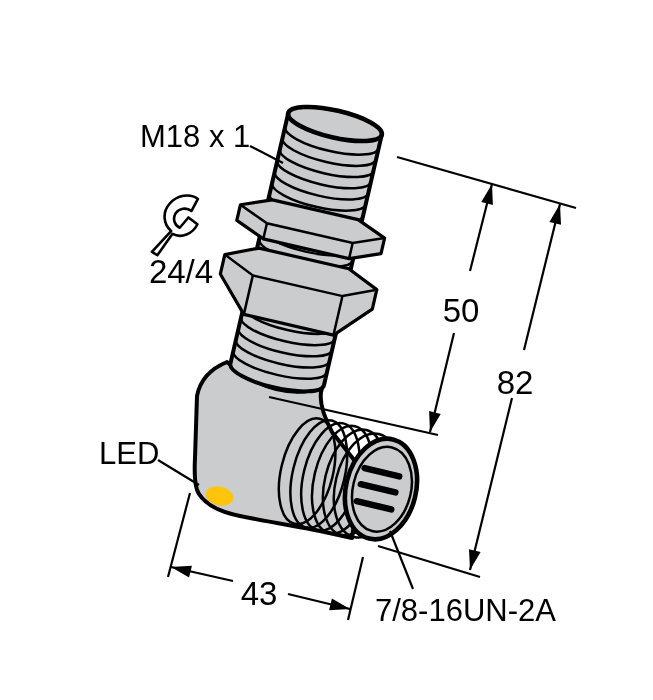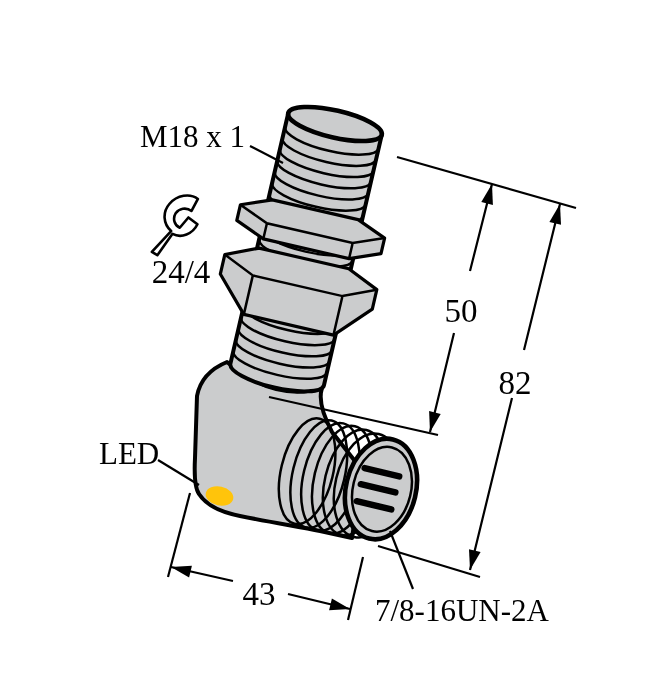--- a/index.html
+++ b/index.html
@@ -1,17 +1,17 @@
 <!DOCTYPE html>
 <html style="--body-fill: #cbcccd; --line-color: #000000; --led-color: #ffc40b; --bg: #ffffff;"><head>
 <meta charset="utf-8">
 <style>
   html,body{margin:0;padding:0;background:#ffffff;}
   .stage{position:relative;width:653px;height:700px;background:var(--bg,#fff);overflow:hidden;
-         font-family:Liberation Serif, serif;}
+         font-family:Liberation Sans, sans-serif;}
   svg{display:block}
   .body-fill{fill:var(--body-fill,#cbcccd);}
   .ln{stroke:var(--line-color,#000);fill:none;}
   .outline{stroke:var(--line-color,#000);stroke-width:4;stroke-linejoin:round;}
   .outline-thick{stroke:var(--line-color,#000);stroke-width:4.6;stroke-linejoin:round;}
   .thin{stroke-width:2.5;}
   .nut{stroke:var(--line-color,#000);stroke-width:3.2;stroke-linejoin:round;}
   .dim{stroke:var(--line-color,#000);stroke-width:2.2;fill:none;}
   .arrow{fill:var(--line-color,#000);stroke:none;}
   .lbl{fill:#000;font-size:31px;}

